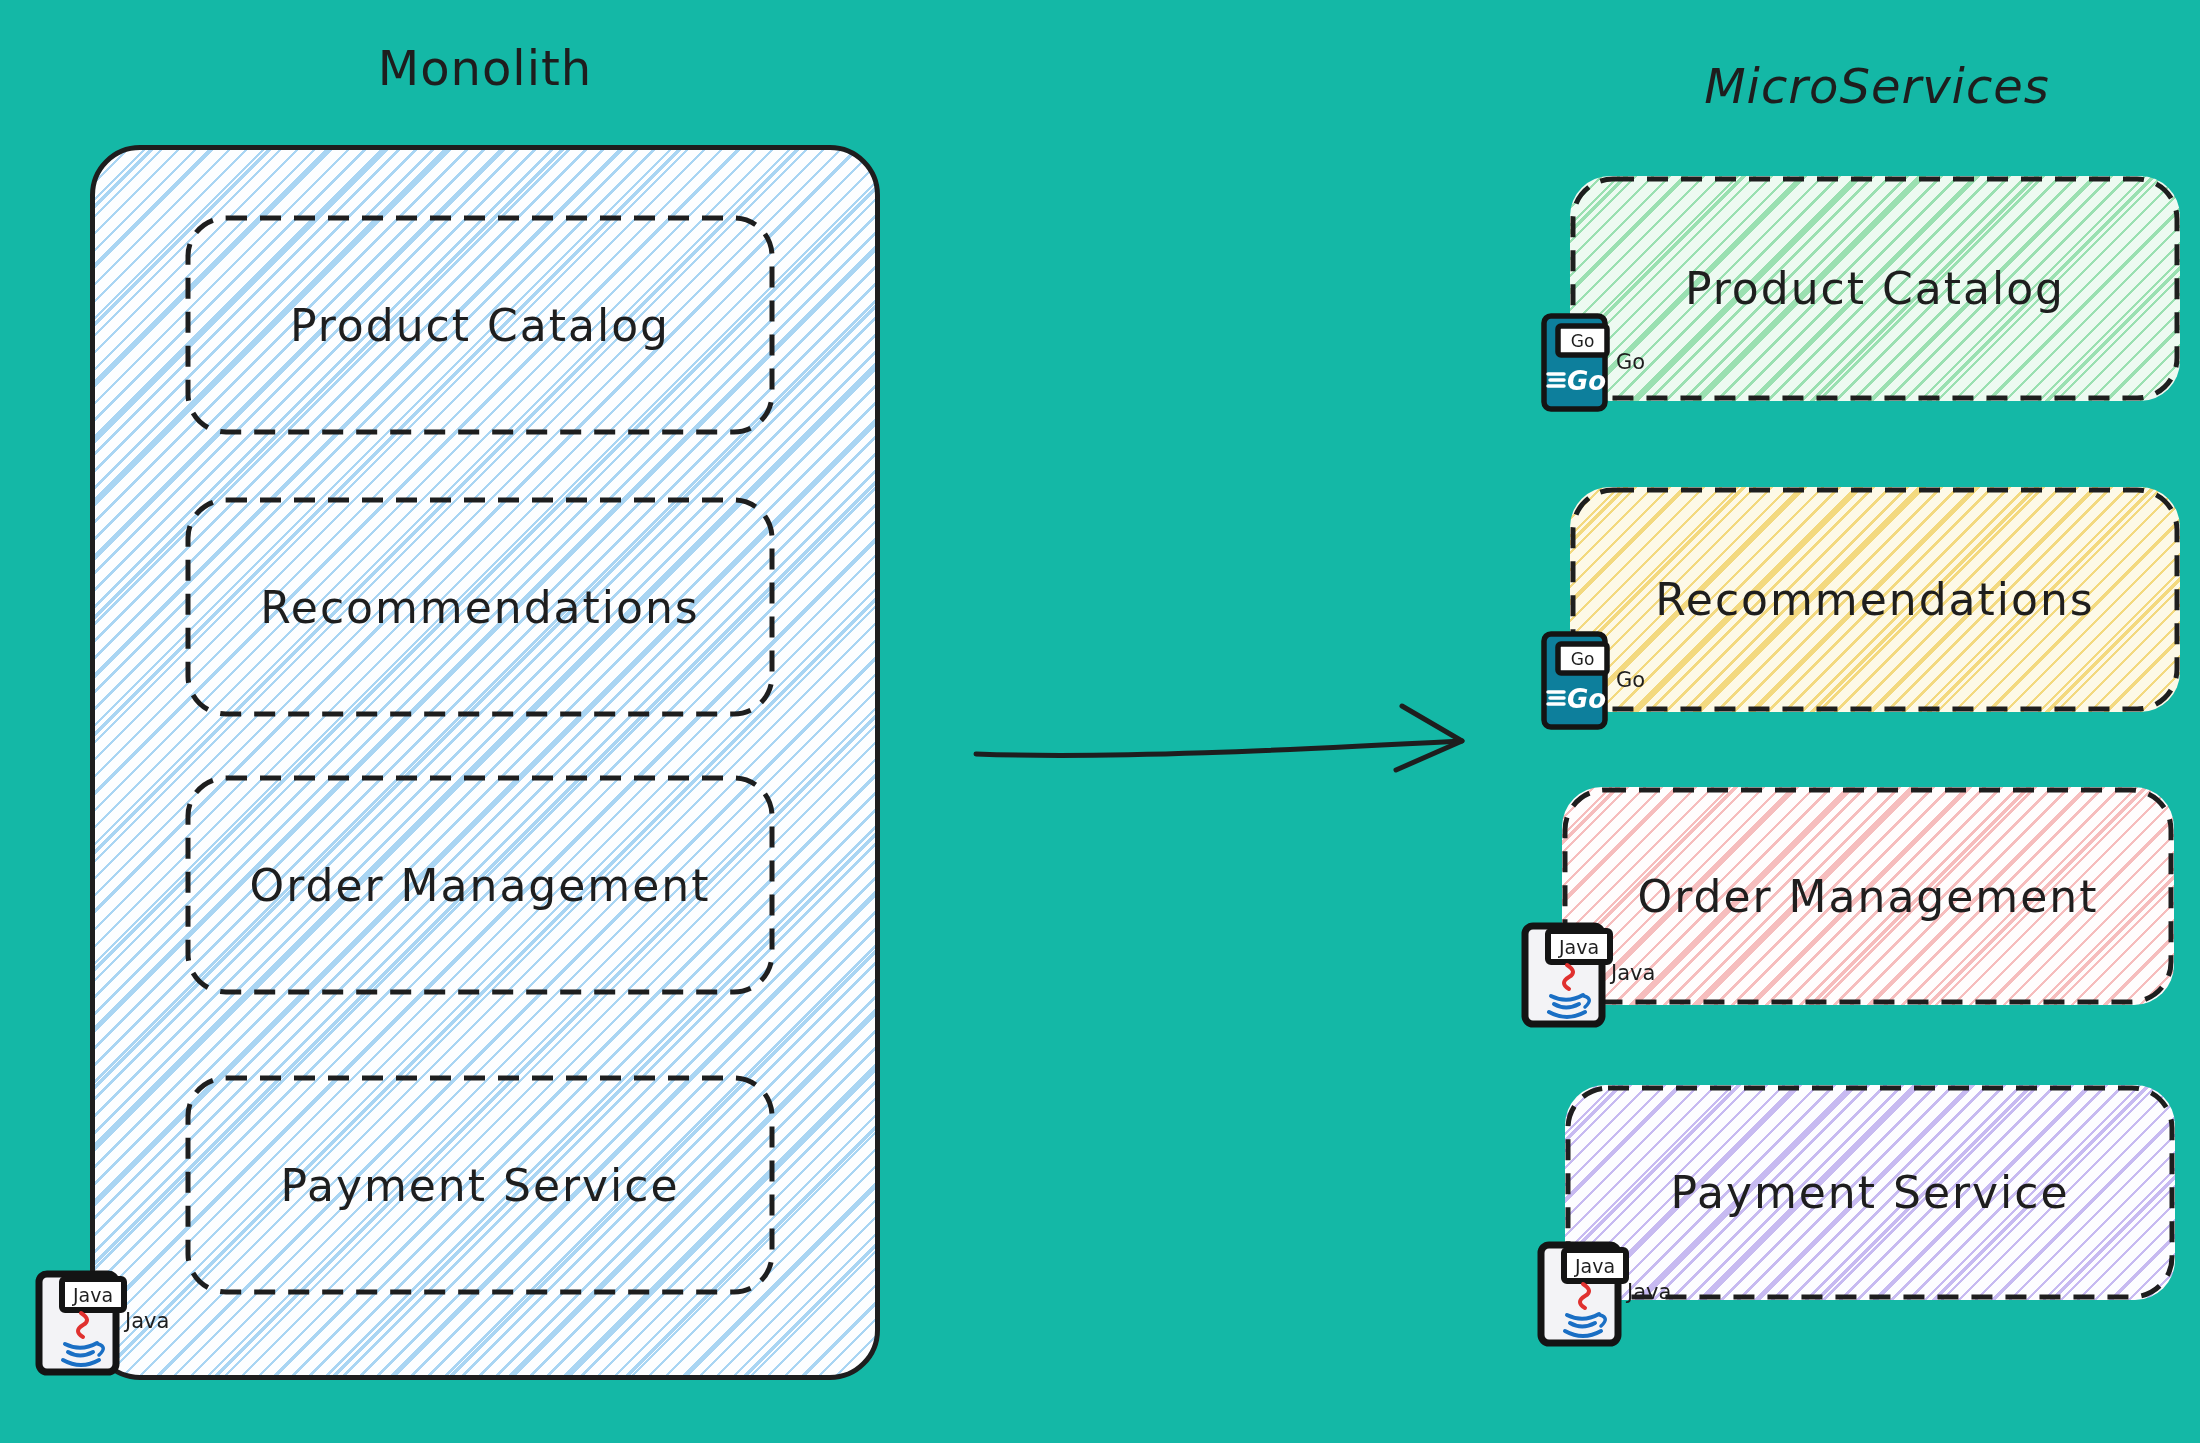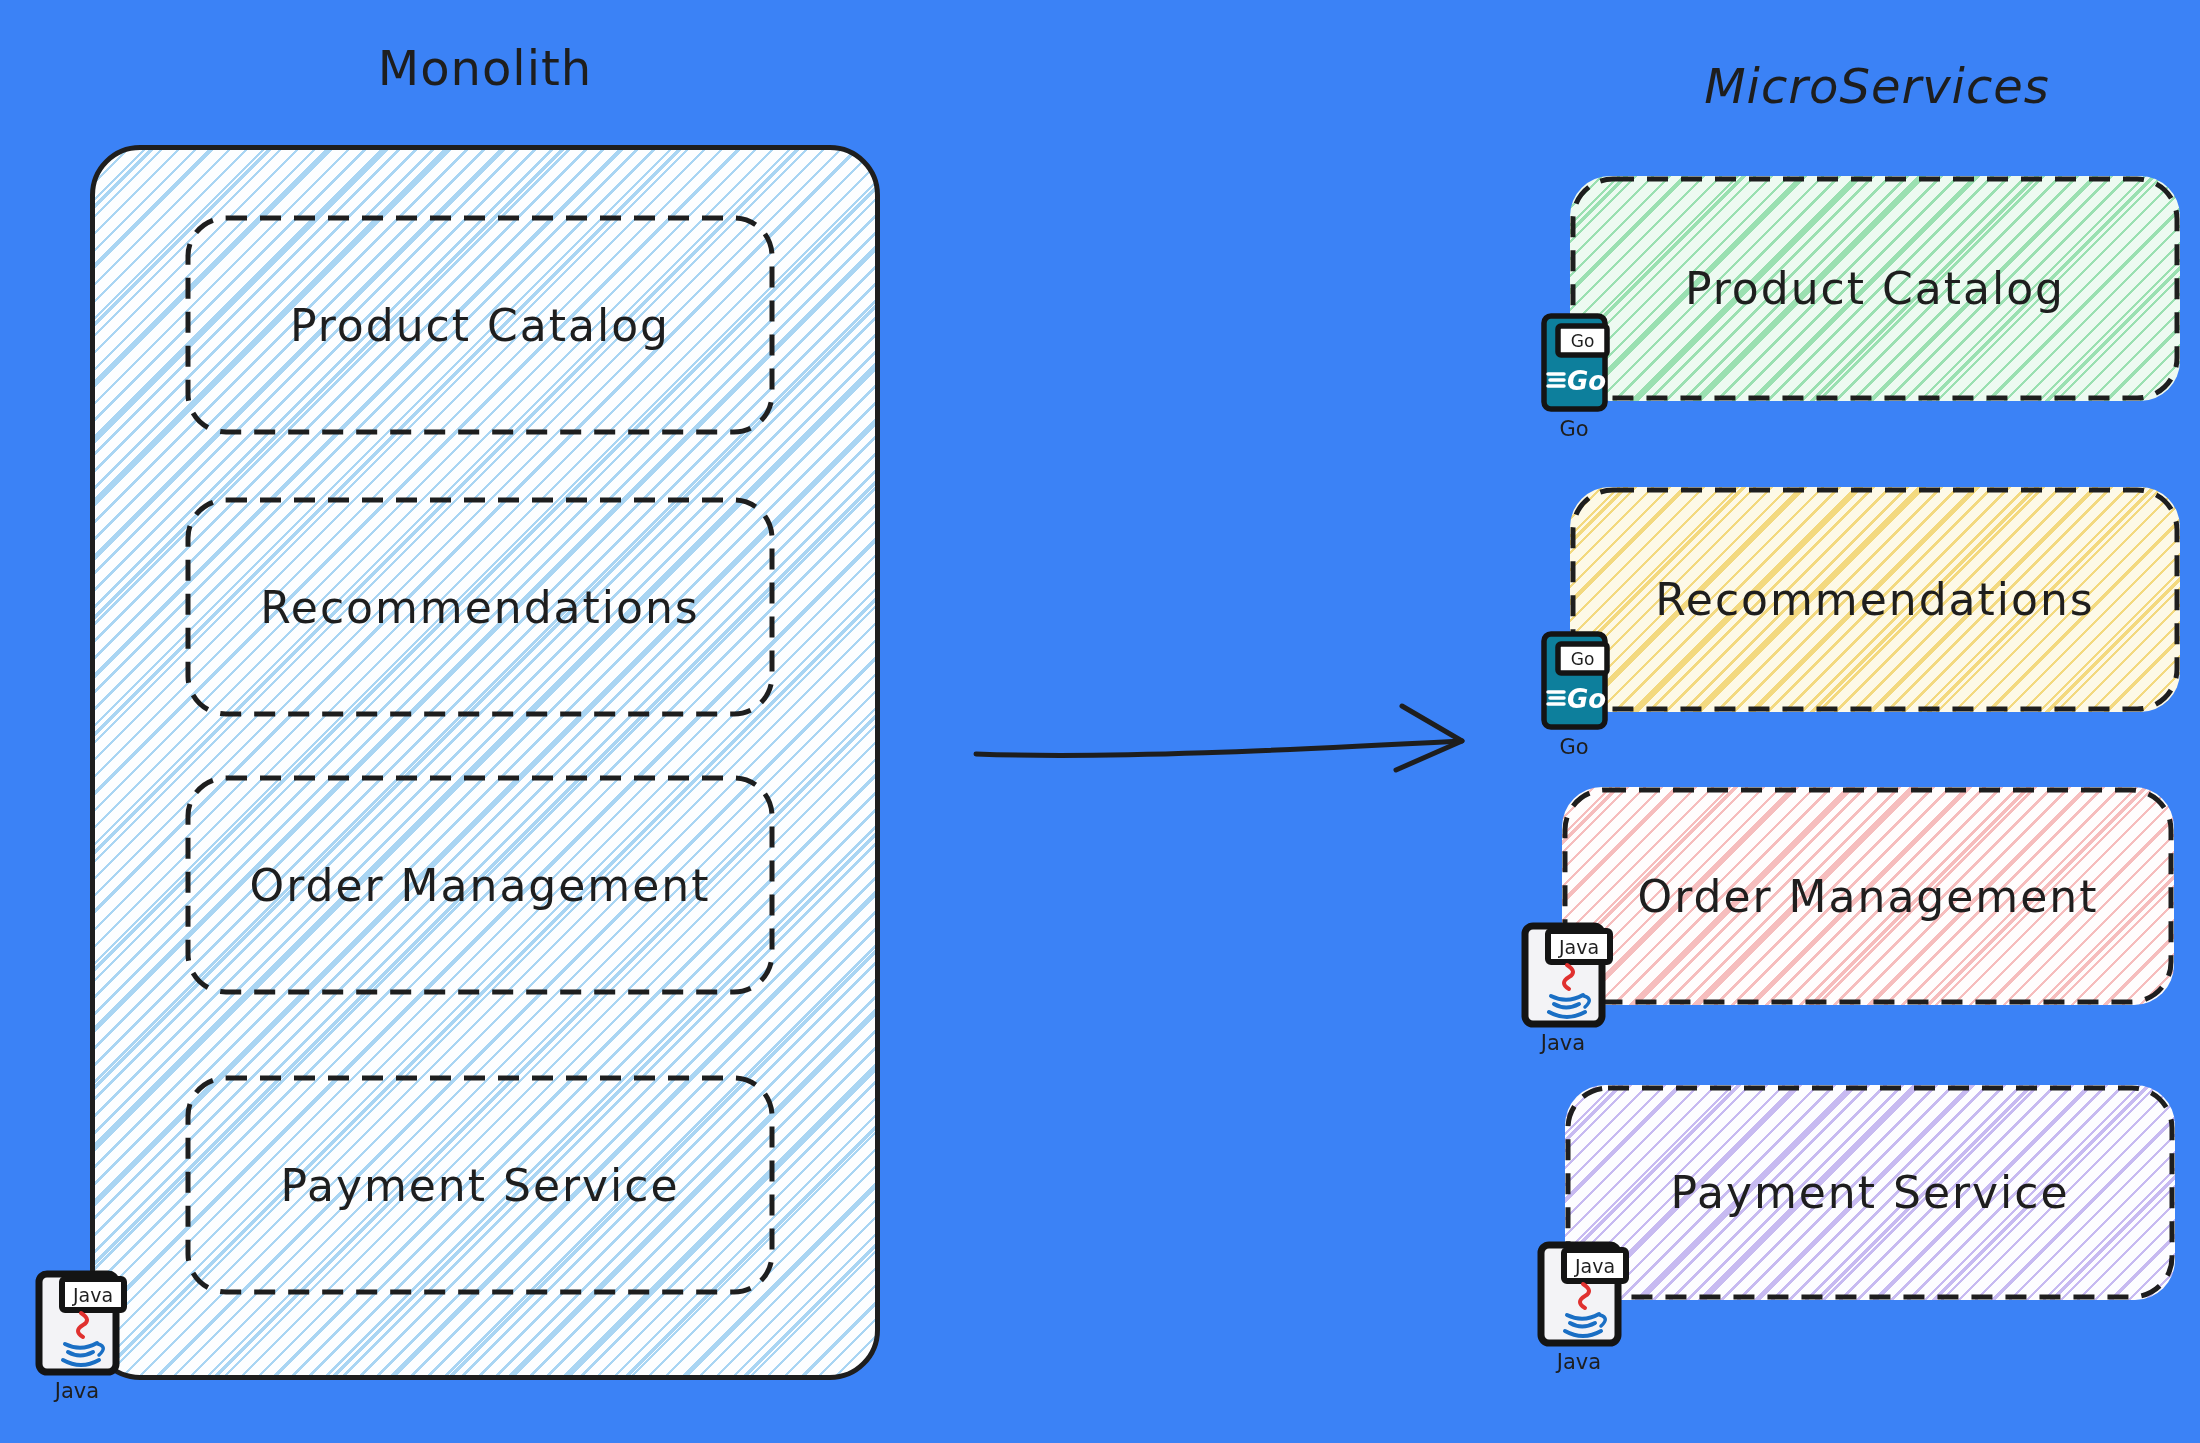--- a/index.html
+++ b/index.html
@@ -1,38 +1,38 @@
 <!DOCTYPE html>
 <html><head>
 <meta charset="utf-8">
 <style>
   html,body{margin:0;padding:0;background:#ffffff;}
   .canvas{
-    position:relative;width:2200px;height:1443px;background:#3b82f6;overflow:hidden;
+    position:relative;width:2200px;height:1443px;background:#14b8a6;overflow:hidden;
     font-family:"DejaVu Sans",sans-serif;color:var(--ink,#1e1e1e);
   }
   .title{position:absolute;text-align:center;font-size:48px;letter-spacing:1px;font-weight:normal;}
   .box{position:absolute;border-radius:40px;display:flex;align-items:center;justify-content:center;}
   .hatch{
     background-color:var(--tint,#ffffff);
     background-image:
       repeating-linear-gradient(135deg,transparent 0,transparent 9.5px,var(--hatch,#a9d5f3) 9.5px,var(--hatch,#a9d5f3) 12px),
       repeating-linear-gradient(135deg,transparent 0,transparent 38px,var(--hatch,#a9d5f3) 38px,var(--hatch,#a9d5f3) 41.5px);
   }
   .mono-box{
     position:absolute;left:90px;top:145px;width:790px;height:1235px;
     border:5px solid var(--ink,#1e1e1e);border-radius:50px;box-sizing:border-box;
   }
   .inner{position:absolute;border-radius:40px;display:flex;align-items:center;justify-content:center;background:transparent;}
   .dash-svg{position:absolute;inset:0;pointer-events:none;}
   .dash-svg rect{fill:none;stroke:var(--ink,#1e1e1e);stroke-width:5;stroke-dasharray:21 13;}
   .label{font-size:44px;letter-spacing:2px;white-space:nowrap;z-index:2;}
   .arrow-svg{position:absolute;left:950px;top:680px;}
   .arrow-svg path, .arrow-svg polyline{fill:none;stroke:var(--ink,#1e1e1e);stroke-width:5;stroke-linecap:round;stroke-linejoin:round;}
-  .icon{position:absolute;z-index:5;display:flex;flex-direction:column;align-items:center;}
+  .icon{position:absolute;z-index:5;display:flex;flex-direction:row;align-items:center;}
   .icon .cap{font-size:21px;margin-top:1px;}
   .cap-go{transform:translateX(-8px);}
   .cap-java{transform:translateX(-5px);}
   .go-card{fill:var(--card,#0d7f9c);stroke:#141414;stroke-width:5.5;}
   .icon-tab{fill:#ffffff;stroke:#141414;stroke-width:5.5;}
   .tab-java{stroke-width:6;}
   .go-tab-text{font-size:17px;fill:#1e1e1e;font-family:"DejaVu Sans",sans-serif;}
   .go-speed{stroke:#ffffff;stroke-width:3.5;stroke-linecap:round;}
   .go-logo-text{font-size:26px;font-weight:bold;font-style:italic;fill:#ffffff;font-family:"DejaVu Sans",sans-serif;}
   .java-card{fill:#f3f3f6;stroke:#141414;stroke-width:7;}

